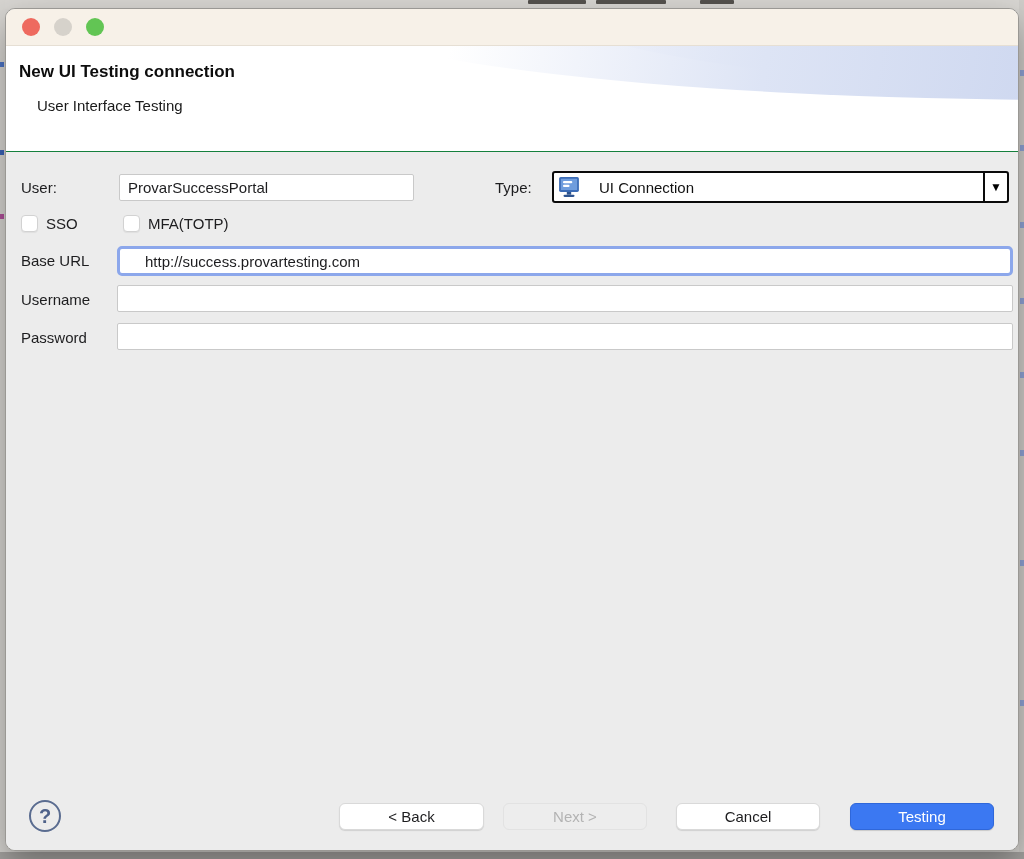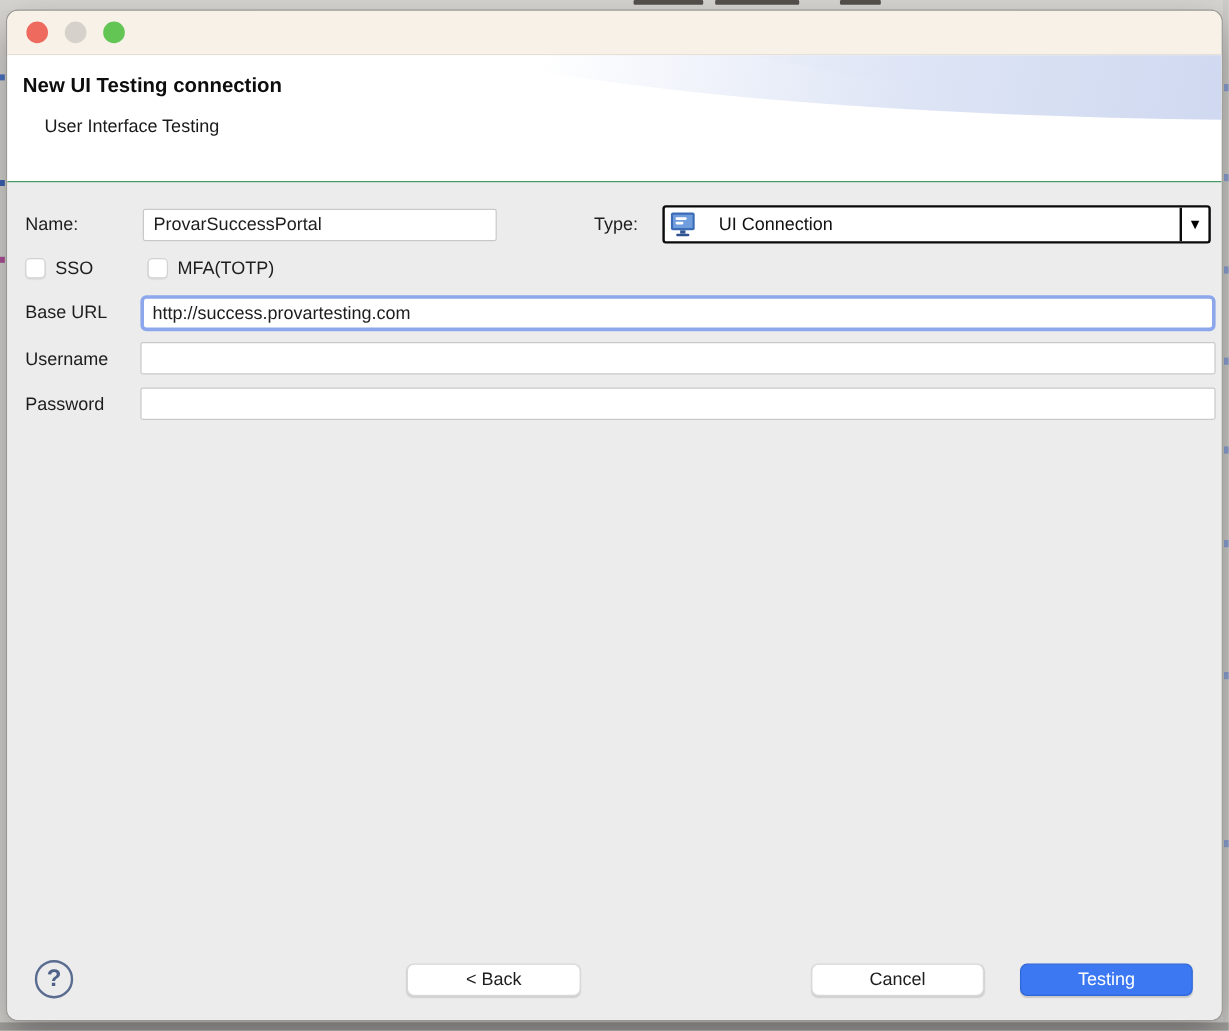--- a/index.html
+++ b/index.html
@@ -63,21 +63,21 @@
 
   .flabel { position:absolute; font-size:15px; color:#1d1d1f; white-space:nowrap; }
 
   .text-input {
     position:absolute; height:27px; background:#fff;
     border:1px solid #c9c9c9; border-radius:2px;
     font-family:"Liberation Sans", sans-serif; font-size:15px; color:#1d1d1f;
     padding:0 8px; outline:none;
   }
   .text-input.focused {
-    border:3px solid #8ca7eb; border-radius:5px; height:30px; padding:0 7px;
+    border:3px solid #8ca7eb; border-radius:5px; height:30px; padding:0 25px;
   }
 
   
   .combo {
     position:absolute; height:32px; background:#fff;
     border:2px solid #0a0a0a; border-radius:3px;
     display:flex; align-items:center; cursor:default;gap:16px;
   }
   .combo .icon-wrap { width:22px; height:22px; margin-left:4px; flex:0 0 auto; }
   .combo .combo-label { flex:1 1 auto; font-size:15px; color:#111; padding-left:3px; }
@@ -151,21 +151,21 @@
 
   <div class="banner">
     <div class="swoosh2"></div>
     <div class="swoosh1"></div>
     <div class="banner-title">New UI Testing connection</div>
     <div class="banner-subtitle">User Interface Testing</div>
   </div>
 
   <div class="body">
 
-    <div class="flabel" style="left:15px; top:27px;">Name:</div>
+    <div class="flabel" style="left:15px; top:27px;">User:</div>
     <input class="text-input" style="left: 113px; top: 22px; width: 295px;" type="text" value="ProvarSuccessPortal">
 
     <div class="flabel" style="left:489px; top:27px;">Type:</div>
     <div class="combo" style="left:546px; top:19px; width:457px;">
       <div class="icon-wrap">
         <svg viewBox="0 0 20 20" width="22" height="22">
           <rect x="1" y="1" width="18" height="13.5" rx="1.5" fill="#3c6cb6"></rect>
           <rect x="2.6" y="2.6" width="14.8" height="10.2" rx="0.5" fill="#6f9ddd"></rect>
           <rect x="4.5" y="4.6" width="8.5" height="2" rx="1" fill="#ffffff"></rect>
           <rect x="4.5" y="8" width="6" height="2" rx="1" fill="#ffffff"></rect>
@@ -190,16 +190,17 @@
     <input class="text-input focused" style="left: 111px; top: 94px; width: 896px;" type="text" value="http://success.provartesting.com">
 
     <div class="flabel" style="left:15px; top:139px;">Username</div>
     <input class="text-input" style="left: 111px; top: 133px; width: 896px;" type="text" value="">
 
     <div class="flabel" style="left:15px; top:177px;">Password</div>
     <input class="text-input" style="left: 111px; top: 171px; width: 896px;" type="text" value="">
 
     <button class="help-btn" style="left:23px; bottom:18px;">?</button>
     <button class="btn plain" style="left:333px; bottom:20px; width:145px;">&lt; Back</button>
+    <button class="btn disabled" style="left:497px; bottom:20px; width:144px;">Next &gt;</button>
     <button class="btn plain" style="left:670px; bottom:20px; width:144px;">Cancel</button>
     <button class="btn primary" style="left:844px; bottom:20px; width:144px;">Testing</button>
   </div>
 </div>
 
 </body></html>

